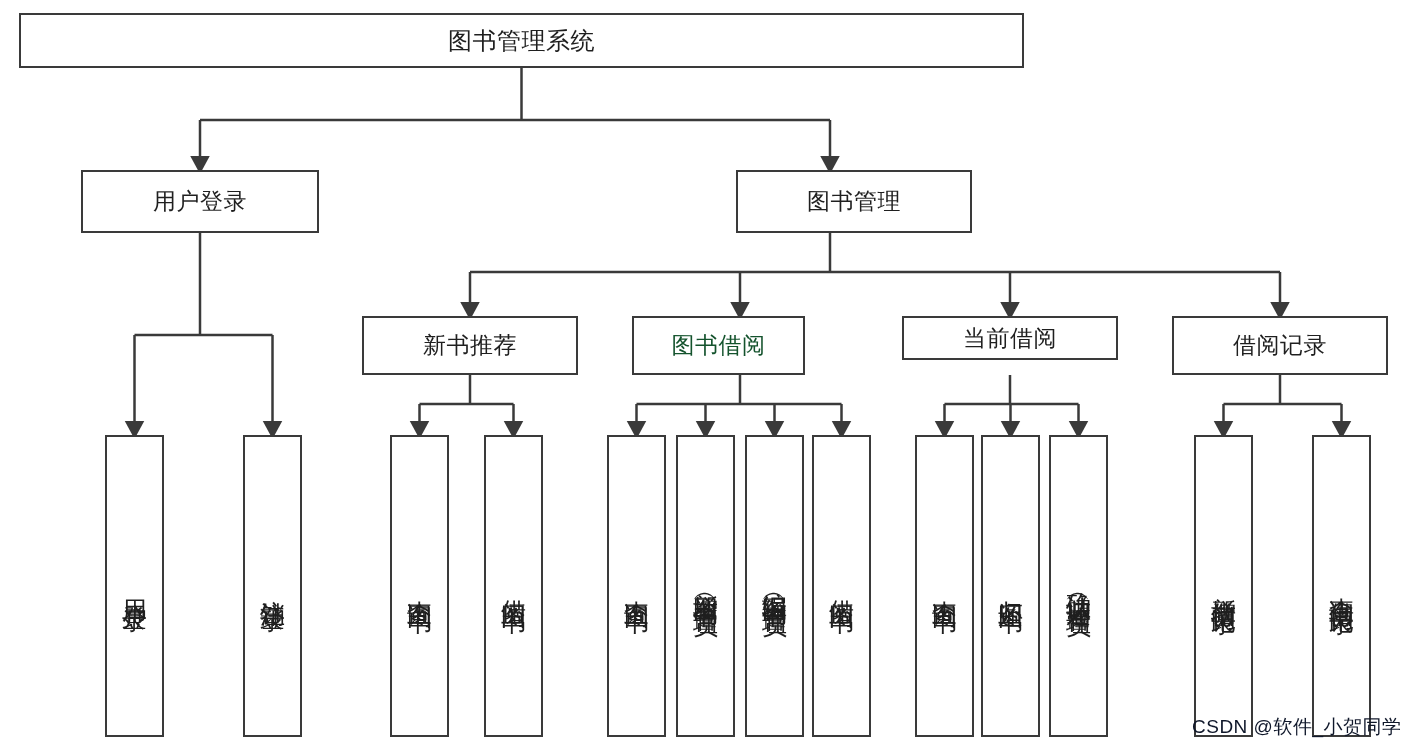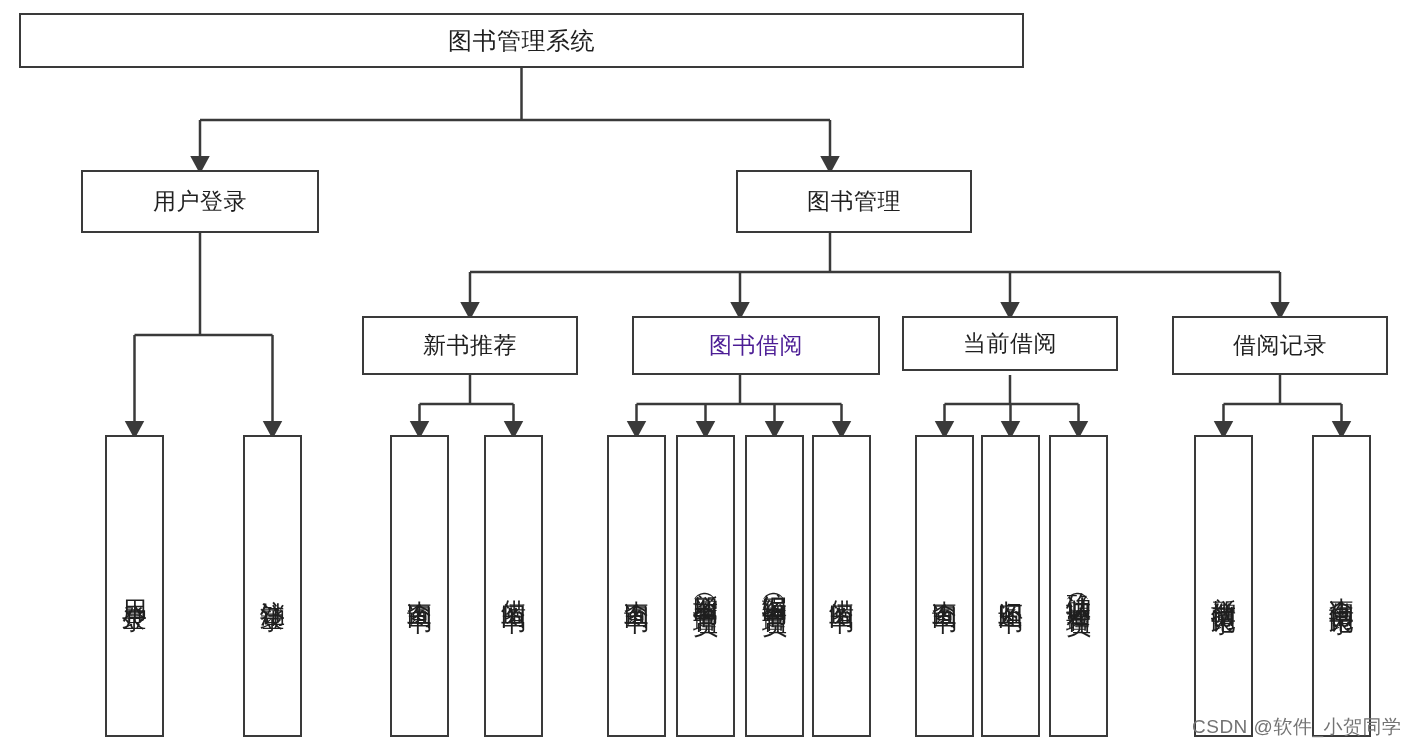--- a/index.html
+++ b/index.html
@@ -60,21 +60,21 @@
     text-orientation: upright;
     font-size: 25px;
     line-height: 1.0;
     letter-spacing: 3px;
     white-space: nowrap;
     text-align: center;
   }
   .watermark {
     position: absolute;
     font-size: 19px;
-    color: #737373;
+    color: #0f172a;
     white-space: nowrap;
     letter-spacing: 0.5px;
   }
 </style>
 </head>
 <body>
 
 <div id="canvas">
   <svg id="edges" viewBox="0 0 1405 747" width="1405" height="747">
     <defs>
@@ -125,24 +125,24 @@
       </div>
       <div class="node horiz" style="left: 81px; top: 170px; width: 238px; height: 63px; border-color: rgb(58, 58, 58); background: rgb(255, 255, 255); color: rgb(31, 31, 31);">
         <span class="node-label">用户登录</span>
       </div>
       <div class="node horiz" style="left: 736px; top: 170px; width: 236px; height: 63px; border-color: rgb(58, 58, 58); background: rgb(255, 255, 255); color: rgb(31, 31, 31);">
         <span class="node-label">图书管理</span>
       </div>
       <div class="node horiz" style="left: 362px; top: 316px; width: 216px; height: 59px; border-color: rgb(58, 58, 58); background: rgb(255, 255, 255); color: rgb(31, 31, 31); align-items: center;">
         <span class="node-label">新书推荐</span>
       </div>
-      <div class="node horiz" style="left: 632px; top: 316px; width: 248px; height: 59px; border-color: rgb(58, 58, 58); background: rgb(255, 255, 255); color: #4c1d95;">
+      <div class="node horiz" style="left: 632px; top: 316px; width: 173px; height: 59px; border-color: rgb(58, 58, 58); background: rgb(255, 255, 255); color: #14532d;">
         <span class="node-label">图书借阅</span>
       </div>
-      <div class="node horiz" style="left: 902px; top: 316px; width: 216px; height: 55px; border-color: rgb(58, 58, 58); background: rgb(255, 255, 255); color: rgb(31, 31, 31);">
+      <div class="node horiz" style="left: 902px; top: 316px; width: 216px; height: 44px; border-color: rgb(58, 58, 58); background: rgb(255, 255, 255); color: rgb(31, 31, 31);">
         <span class="node-label">当前借阅</span>
       </div>
       <div class="node horiz" style="left: 1172px; top: 316px; width: 216px; height: 59px; border-color: rgb(58, 58, 58); background: rgb(255, 255, 255); color: rgb(31, 31, 31);">
         <span class="node-label">借阅记录</span>
       </div>
       <div class="node vert" style="left: 105px; top: 435px; width: 59px; height: 302px; border-color: rgb(58, 58, 58); background: rgb(255, 255, 255); color: rgb(31, 31, 31);">
         <span class="node-label">用户登录</span>
       </div>
       <div class="node vert" style="left: 243px; top: 435px; width: 59px; height: 302px; border-color: rgb(58, 58, 58); background: rgb(255, 255, 255); color: rgb(31, 31, 31);">
         <span class="node-label">注销登录</span>

